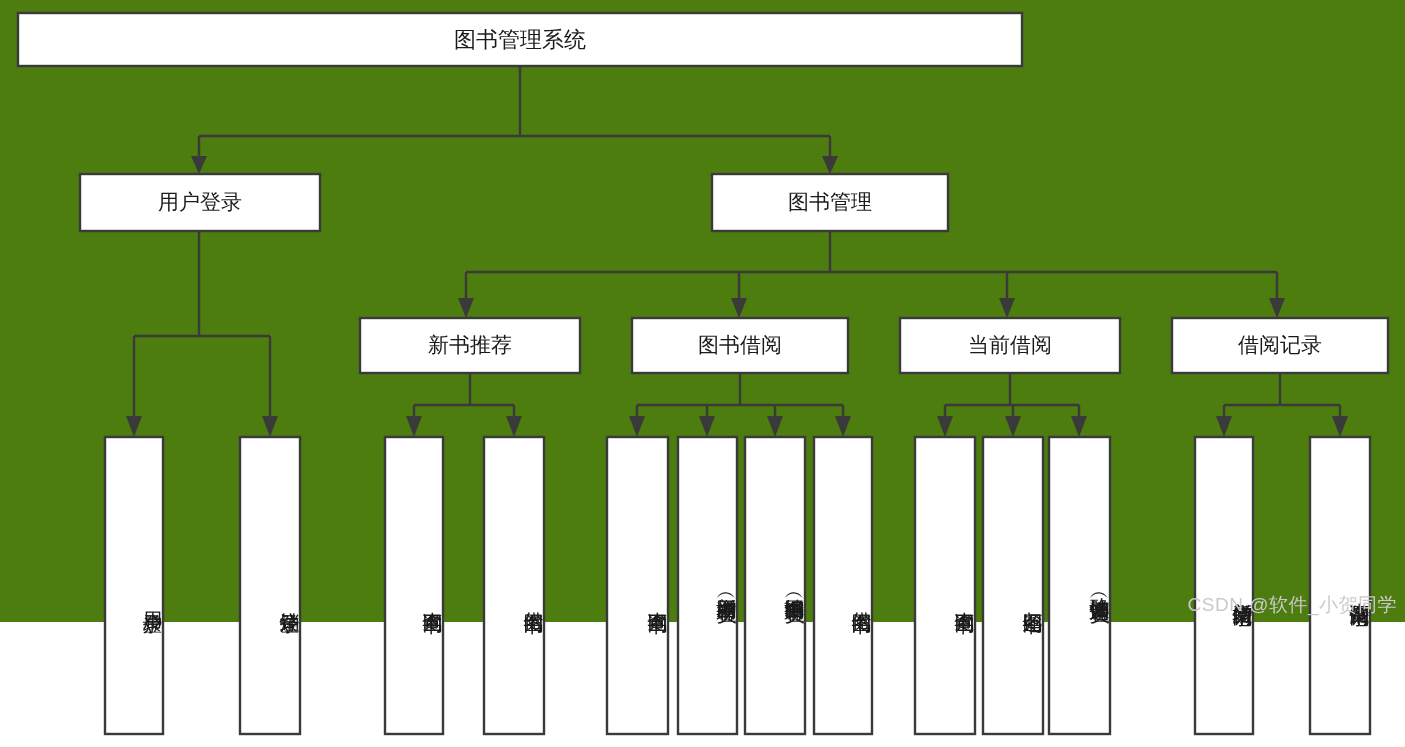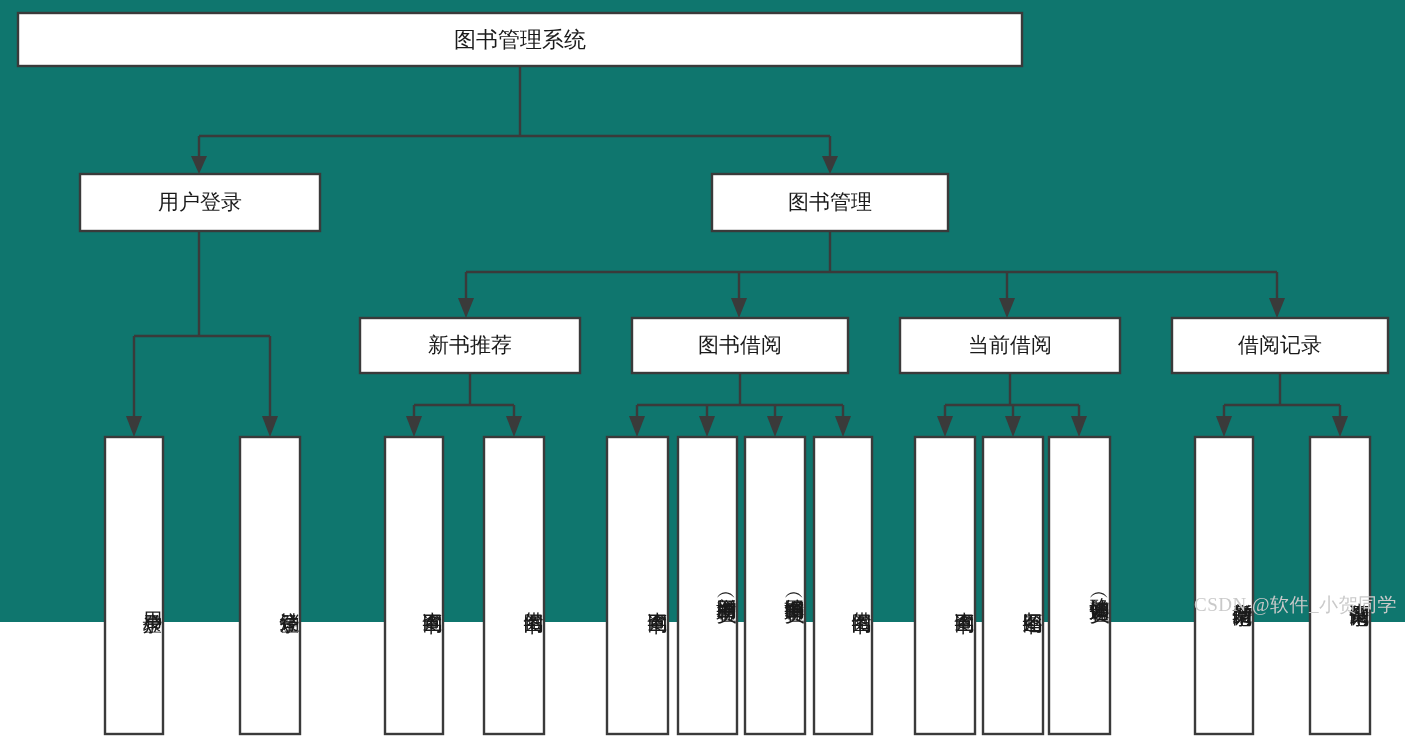--- a/index.html
+++ b/index.html
@@ -11,21 +11,21 @@
     width: 1405px;
     height: 747px;
     font-family: "Liberation Sans", "DejaVu Sans", sans-serif;
     overflow: hidden;
     position: relative;
   }
   #diagram-root {
     position: relative;
     width: 1405px;
     height: 622px;
-    background: #0f766e;
+    background: #4d7c0f;
   }
   svg#flow {
     position: absolute;
     left: 0;
     top: 0;
     width: 1405px;
     height: 747px;
     display: block;
   }
   .node-rect {
@@ -72,21 +72,21 @@
     align-items: flex-start;
     justify-content: center;
     white-space: nowrap;
     pointer-events: none;
     user-select: none;
   }
   .watermark {
     position: absolute;
     right: 8px;
     bottom: 4px;
-    font-family: Liberation Serif, serif;
+    font-family: Liberation Sans, sans-serif;
     font-size: 19px;
     color: #c9c9c9;
     letter-spacing: 0.5px;
     white-space: nowrap;
   }
 </style>
 </head>
 <body>
 
 <div id="diagram-root">

